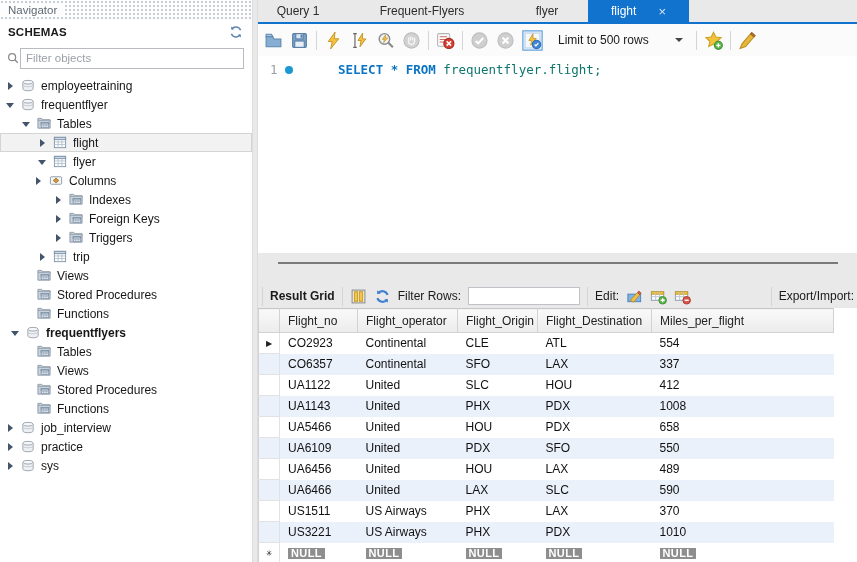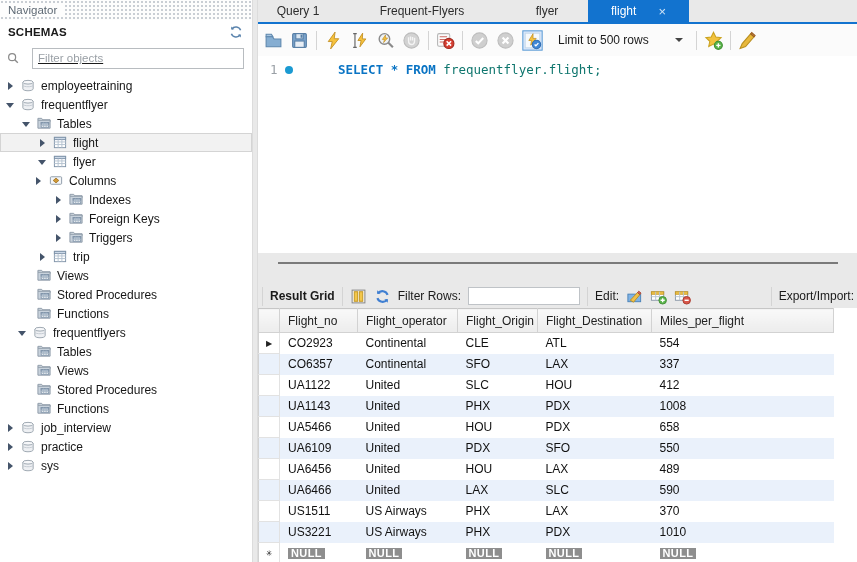--- a/index.html
+++ b/index.html
@@ -9,21 +9,21 @@
 
   
   #navigator { position:absolute; left:0; top:0; width:252px; height:562px; background:#fff; }
   .nav-titlebar { height:20px; background:#fdfdfd; display:flex; align-items:center;
     background-image:radial-gradient(#c9ced4 0.9px, transparent 1px); background-size:4px 4px; }
   .nav-titlebar span { background:#fdfdfd; padding:0 6px 0 8px; font-size:11.5px; color:#5f6a75; }
   .schemas-bar { height:24px; display:flex; align-items:center; padding:0 8px; }
   .schemas-bar .title { font-weight:bold; font-size:11.5px; letter-spacing:.2px; flex:1; }
   .icon16 { width:16px; height:16px; display:inline-block; }
   .icon16 svg, .icon18 svg, .icon20 svg { width:100%; height:100%; display:block; }
-  .filter-row { height:28px; display:flex; align-items:center; padding:0 8px 0 6px; gap:12px;text-decoration:underline; }
+  .filter-row { height:28px; display:flex; align-items:center; padding:0 8px 0 6px; gap:0; }
   .filter-row .icon16 { width:14px; height:14px; }
   .filter-input { flex:1; height:21px; border:1px solid #b8bcc0; font-size:11.5px;
     padding:0 5px; color:#333; outline:none; font-family:"Liberation Sans", sans-serif; }
   .filter-input::placeholder { color:#9aa0a6; }
   #schema-tree { padding-top:4px; }
   .tree-row { height:19px; display:flex; align-items:center; gap:3px; white-space:nowrap;
     border:1px solid transparent; }
   .tree-row.selected { background:#f2f2f2; border-color:#d4d4d4; }
   .arrow { width:12px; height:10px; position:relative; flex:0 0 12px; }
   .arrow.collapsed::before { content:''; position:absolute; left:3px; top:1px;
@@ -253,21 +253,21 @@
           <span class="arrow none"></span>
           <span class="ticon"><svg viewBox="0 0 16 16">
               <path d="M1.5 4.5v-2h4l1 1.5h8v2z" fill="#dde4ea" stroke="#8d9aa7"></path>
               <path d="M1.5 4.5h13v8.5h-13z" fill="#c8d2dc" stroke="#8d9aa7"></path>
               <rect x="5" y="7" width="8" height="5" fill="#fff" stroke="#7f93a8"></rect>
               <rect x="5" y="7" width="8" height="1.6" fill="#c2d2e2" stroke="#7f93a8"></rect>
               <path d="M7.6 7v5M10.3 7v5M5 10h8" stroke="#a6b6c6" fill="none"></path>
             </svg></span>
           <span class="tlabel">Functions</span>
         </div>
-        <div class="tree-row" style="padding-left: 16px;">
+        <div class="tree-row" style="padding-left: 9px; font-weight: bold;">
           <span class="arrow expanded"></span>
           <span class="ticon"><svg viewBox="0 0 16 16">
               <path d="M2.5 4.5v7c0 1.3 2.5 2.1 5.5 2.1s5.5-.8 5.5-2.1v-7" fill="#eef0f3" stroke="#9aa4ae"></path>
               <ellipse cx="8" cy="4.5" rx="5.5" ry="2" fill="#f7f8fa" stroke="#9aa4ae"></ellipse>
               <path d="M2.5 8c1 .9 3 1.3 5.5 1.3s4.5-.4 5.5-1.3" fill="none" stroke="#c3cad1"></path>
             </svg></span>
           <span class="tlabel">frequentflyers</span>
         </div>
         <div class="tree-row" style="padding-left: 20px;">
           <span class="arrow none"></span>

